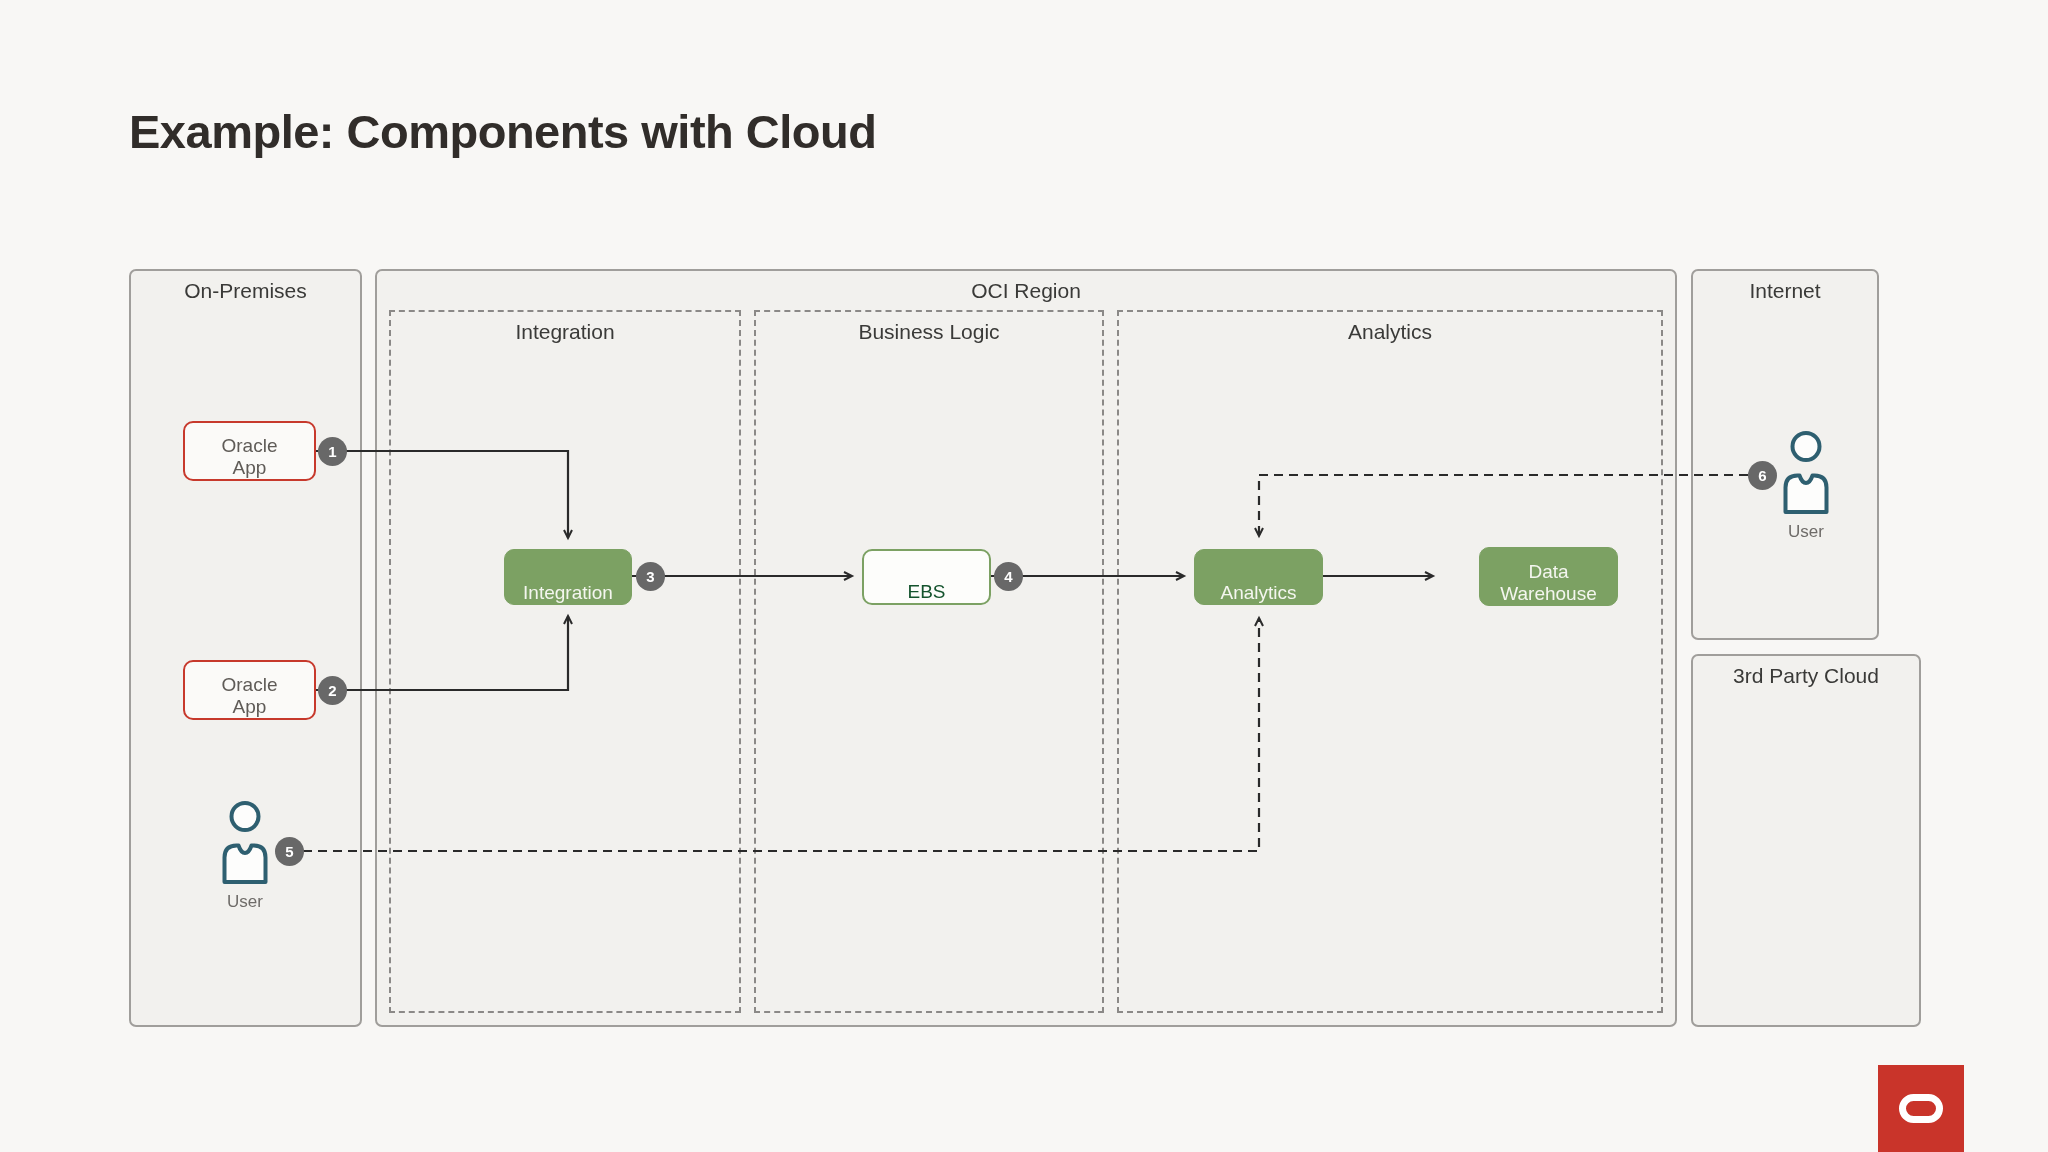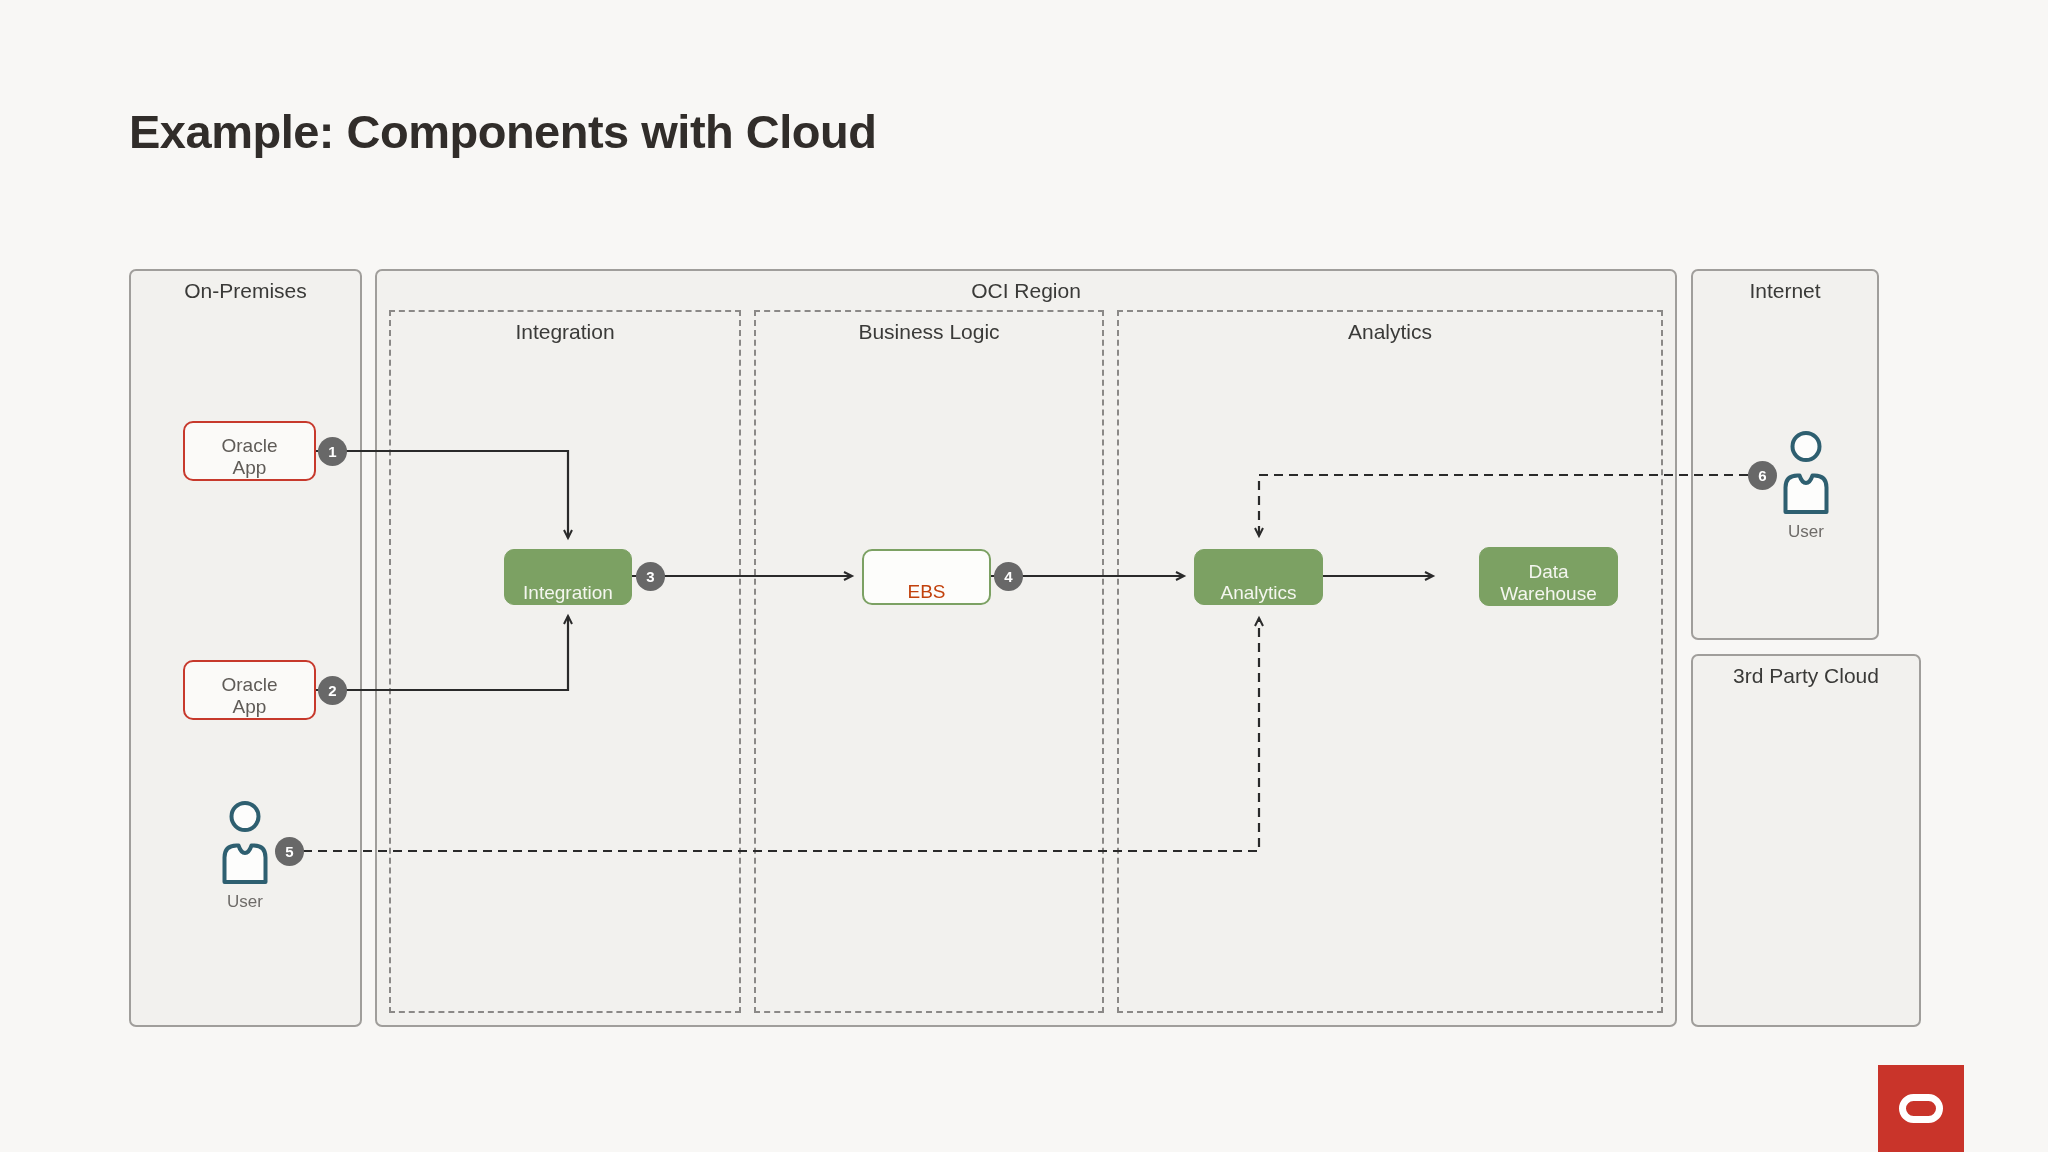--- a/index.html
+++ b/index.html
@@ -43,21 +43,21 @@
   .d-bl{left:754px;top:310px;width:350px;height:703px;}
   .d-analytics{left:1117px;top:310px;width:546px;height:703px;}
   
   .node{
     position:absolute;display:flex;align-items:flex-end;justify-content:center;
     text-align:center;border-radius:10px;box-sizing:border-box;
     font-size:19px;line-height:1.15;
   }
   .node-green{background:#7ca163;color:#f4f6ef;border:1px solid #7ca163;}
   .node-red{background:#fbfaf8;color:#5f5b57;border:2.5px solid #c7392c;}
-  .node-white{background:#fdfdfb;color:#c2410c;border:2px solid #7ca163;}
+  .node-white{background:#fdfdfb;color:#14532d;border:2px solid #7ca163;}
   .n-app1{left:183px;top:421px;width:133px;height:60px;}
   .n-app2{left:183px;top:660px;width:133px;height:60px;}
   .n-integration{left:504px;top:549px;width:128px;height:56px;}
   .n-ebs{left:862px;top:549px;width:129px;height:56px;}
   .n-analytics{left:1194px;top:549px;width:129px;height:56px;}
   .n-dw{left:1443px;top:547px;width:139px;height:59px;padding:0 14px;margin-left:36px;}
   .node .wrap{display:block;width:86px;}
   .n-dw .wrap{width:110px;}
   
   .user{position:absolute;text-align:center;}

